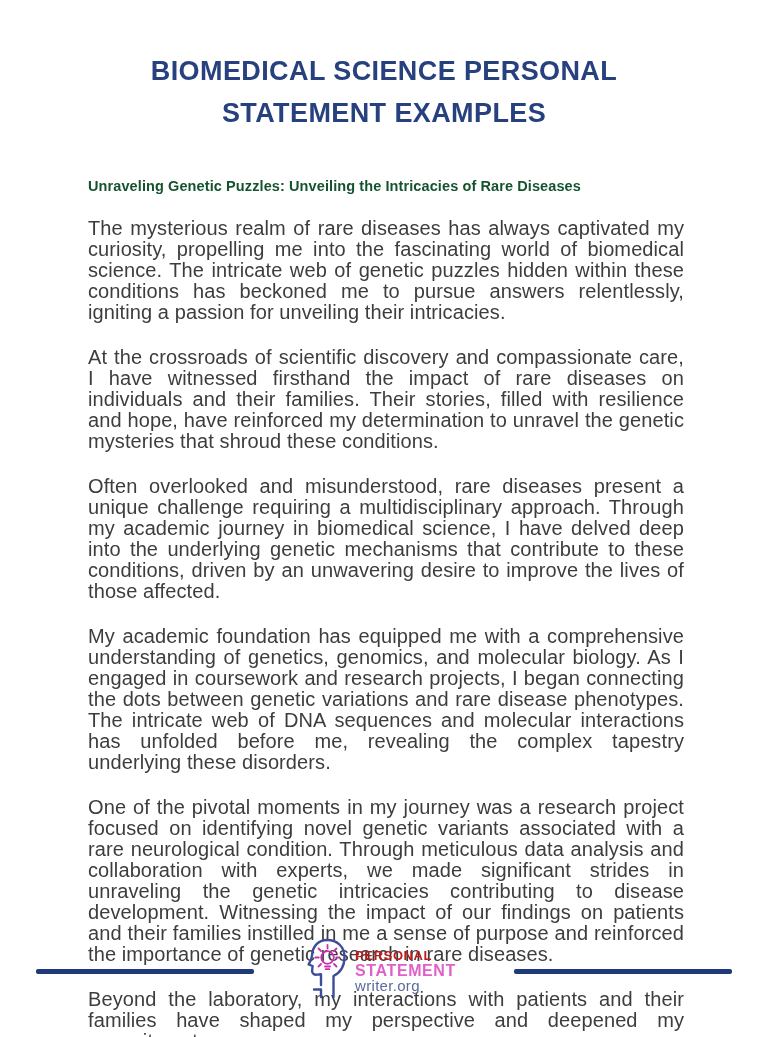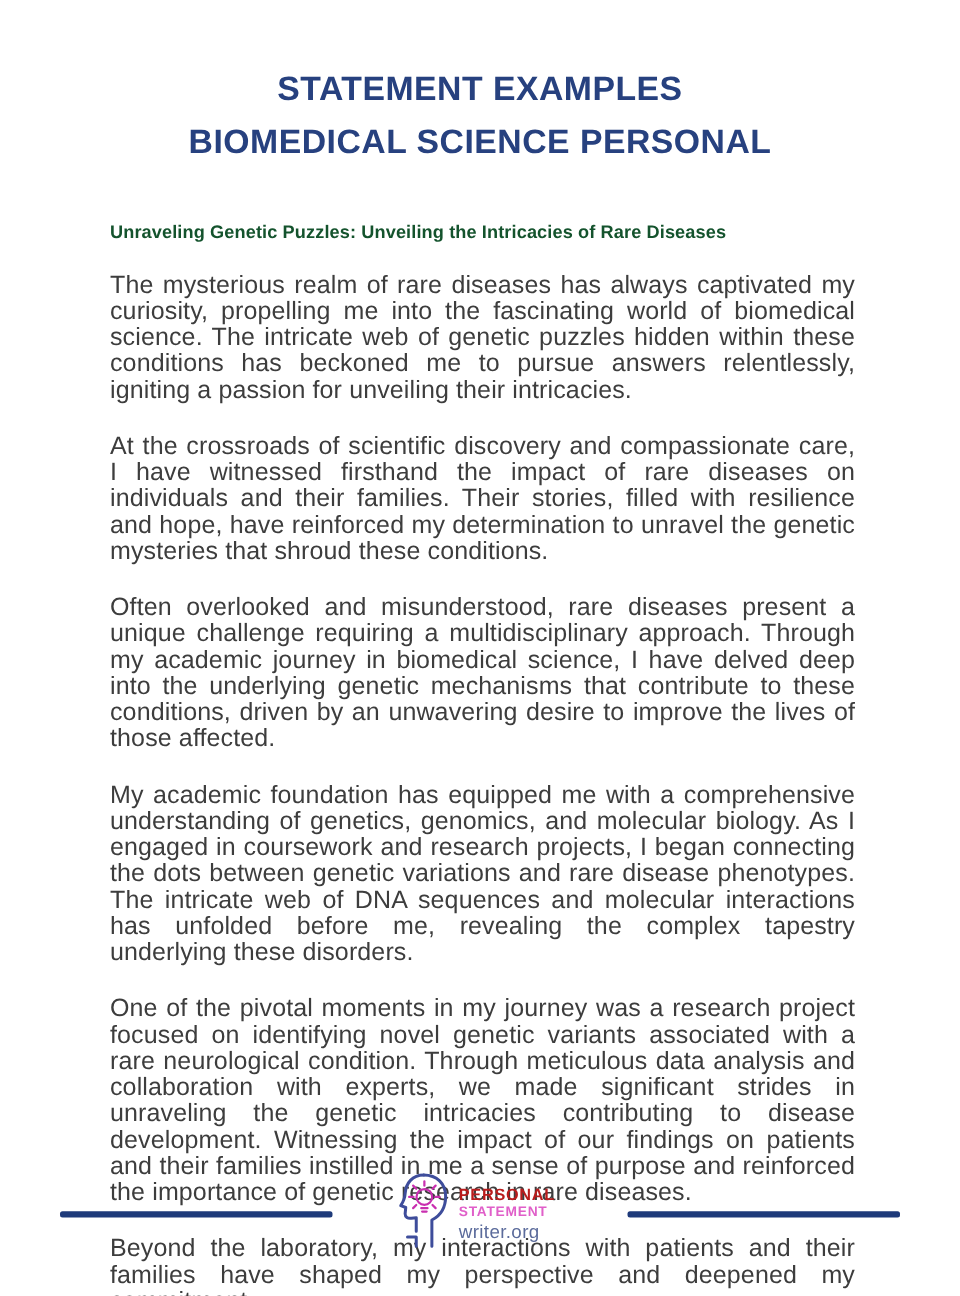--- a/index.html
+++ b/index.html
@@ -79,41 +79,41 @@
   .logo-text { display: flex; flex-direction: column; justify-content: center; }
   .logo-text .l1 {
     color: #b91c1c;
     font-size: 13px;
     font-weight: 600;
     letter-spacing: 0.6px;
     line-height: 15px;
   }
   .logo-text .l2 {
     color: #e05fc9;
-    font-size: 11px;
+    font-size: 16px;
     font-weight: 600;
     letter-spacing: 0.6px;
     line-height: 15px;
   }
   .logo-text .l3 {
     color: #5b6b9b;
     font-size: 15px;
     font-weight: 500;
     letter-spacing: 0.3px;
     line-height: 16px;
   }
 </style>
 </head>
 <body>
 
 <div class="page">
 
   <h1 class="title">
+    <span>BIOMEDICAL SCIENCE PERSONAL</span>
     <span>STATEMENT EXAMPLES</span>
-    <span>BIOMEDICAL SCIENCE PERSONAL</span>
   </h1>
 
   <div class="content">
     <div class="essay-heading">Unraveling Genetic Puzzles: Unveiling the Intricacies of Rare Diseases</div>
     <p>The mysterious realm of rare diseases has always captivated my curiosity, propelling me into the fascinating world of biomedical science. The intricate web of genetic puzzles hidden within these conditions has beckoned me to pursue answers relentlessly, igniting a passion for unveiling their intricacies.</p>
     <p>At the crossroads of scientific discovery and compassionate care, I have witnessed firsthand the impact of rare diseases on individuals and their families. Their stories, filled with resilience and hope, have reinforced my determination to unravel the genetic mysteries that shroud these conditions.</p>
     <p>Often overlooked and misunderstood, rare diseases present a unique challenge requiring a multidisciplinary approach. Through my academic journey in biomedical science, I have delved deep into the underlying genetic mechanisms that contribute to these conditions, driven by an unwavering desire to improve the lives of those affected.</p>
     <p>My academic foundation has equipped me with a comprehensive understanding of genetics, genomics, and molecular biology. As I engaged in coursework and research projects, I began connecting the dots between genetic variations and rare disease phenotypes. The intricate web of DNA sequences and molecular interactions has unfolded before me, revealing the complex tapestry underlying these disorders.</p>
     <p>One of the pivotal moments in my journey was a research project focused on identifying novel genetic variants associated with a rare neurological condition. Through meticulous data analysis and collaboration with experts, we made significant strides in unraveling the genetic intricacies contributing to disease development. Witnessing the impact of our findings on patients and their families instilled in me a sense of purpose and reinforced the importance of genetic research in rare diseases.</p>
     <p>Beyond the laboratory, my interactions with patients and their families have shaped my perspective and deepened my commitment.</p>

